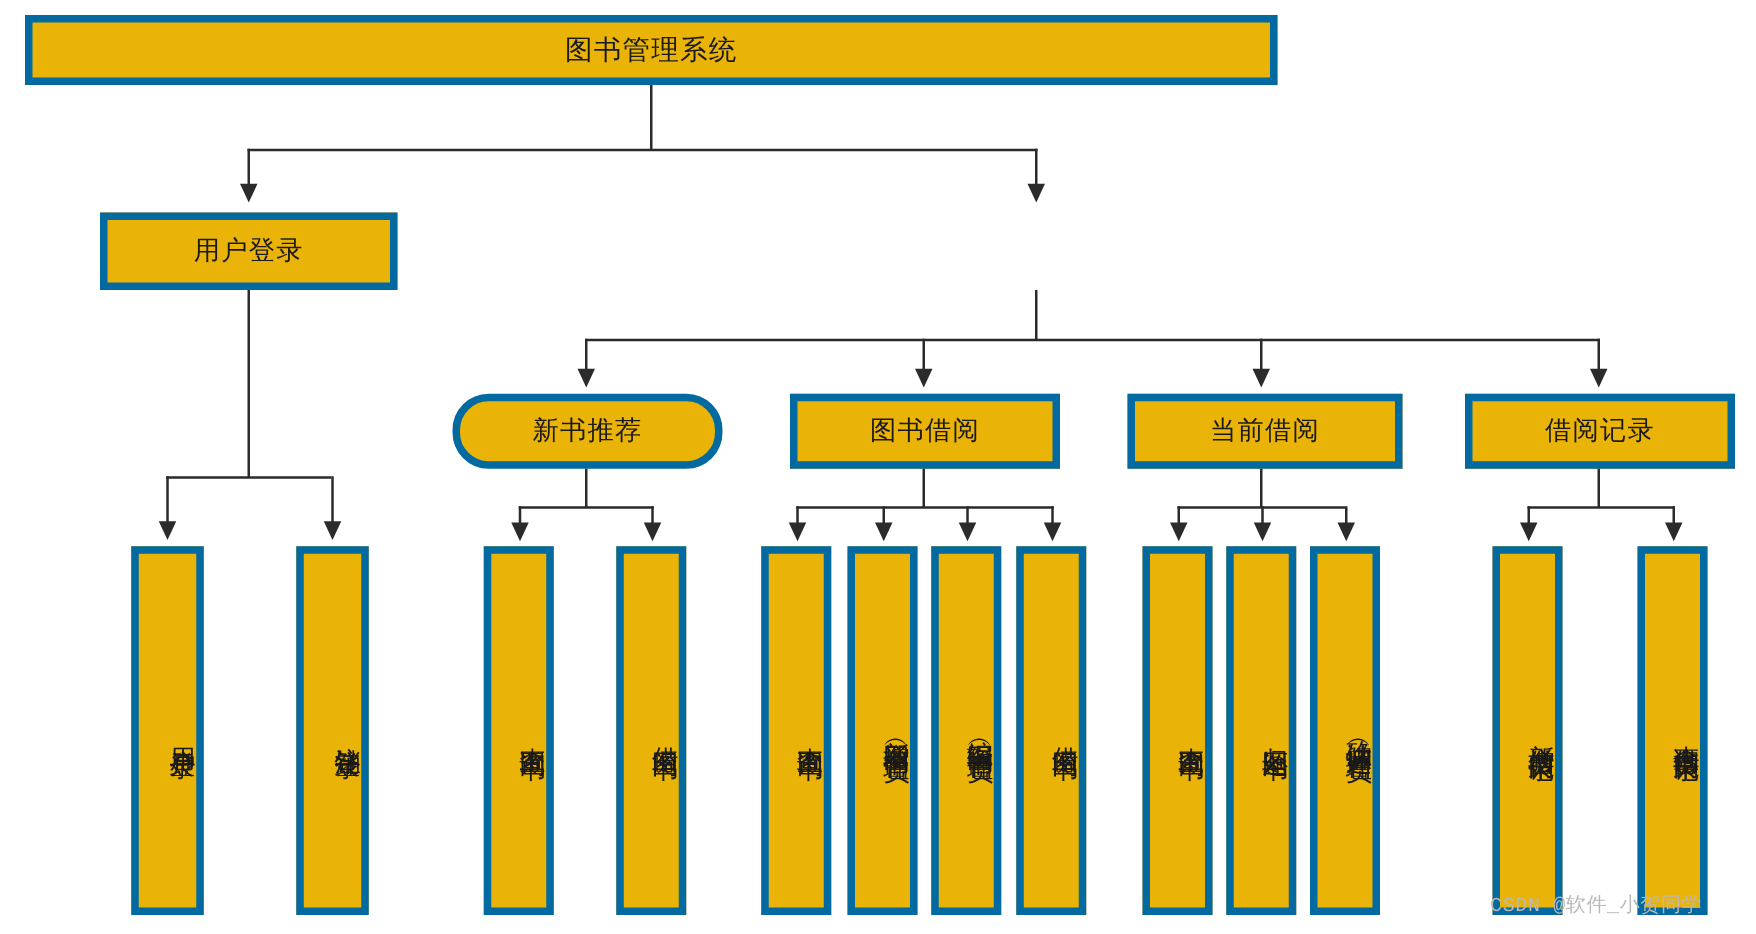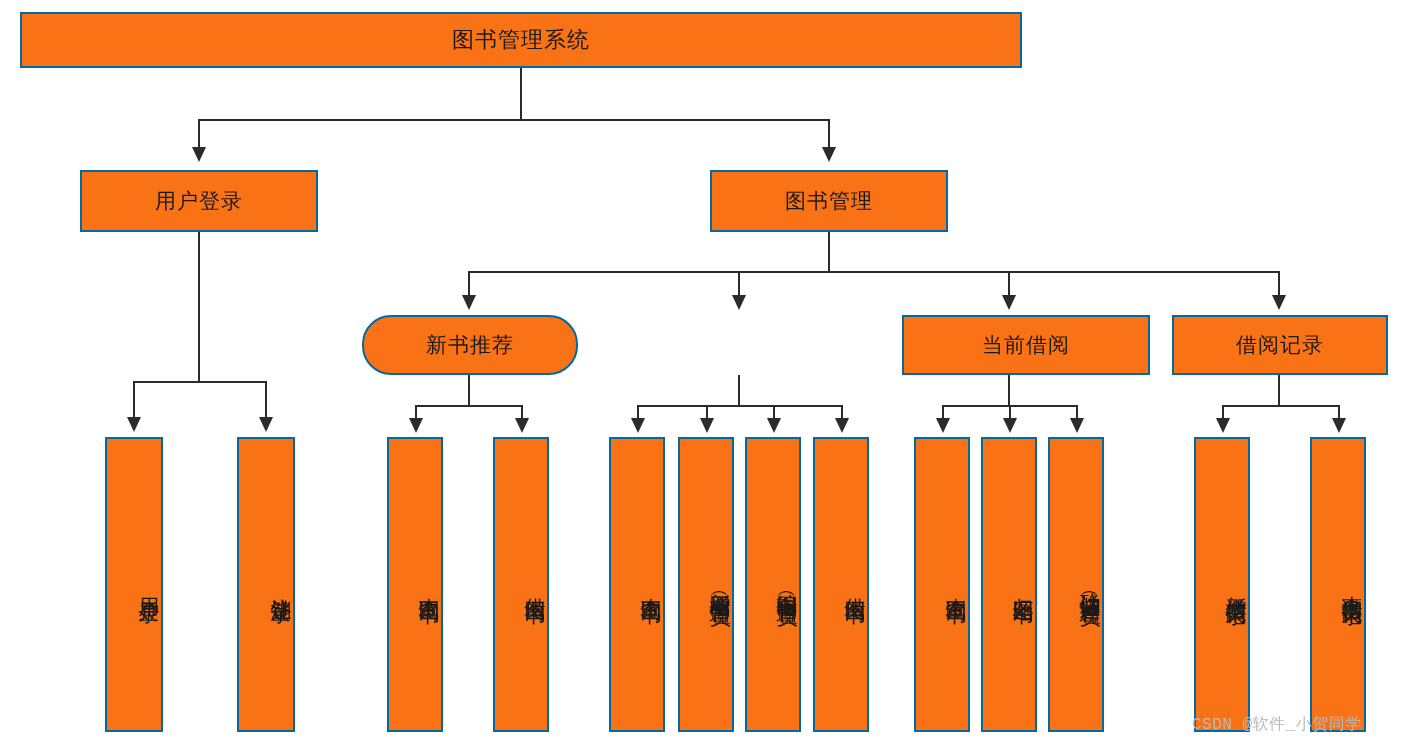--- a/index.html
+++ b/index.html
@@ -15,22 +15,22 @@
     position: relative;
     width: 1405px;
     height: 747px;
     background: #ffffff;
     overflow: hidden;
   }
   
   .node {
     position: absolute;
     box-sizing: border-box;
-    border: 2px solid #0369a1;
-    background: #f97316;
+    border: 6px solid #0369a1;
+    background: #eab308;
     display: flex;
     align-items: center;
     justify-content: center;
     color: #1a1a1a;
   }
   .node.horiz {
     font-size: 21px;
     letter-spacing: 1px;
     line-height: 1.2;
     white-space: nowrap;
@@ -95,23 +95,20 @@
 
   <div class="hline" style="left:198px; top:119px; width:632px; height:2px;"></div>
 
   <div class="vline" style="left:198px; top:119px; height:30px;"></div>
   <div class="arrow" style="left:192px; top:147px;"></div>
   <div class="vline" style="left:828px; top:119px; height:30px;"></div>
   <div class="arrow" style="left:822px; top:147px;"></div>
 
   <div class="node horiz" style="left:80px; top:170px; width:238px; height:62px;">
     <span>用户登录</span>
-  </div>
-  <div class="node horiz" style="left:710px; top:170px; width:238px; height:62px;">
-    <span>图书管理</span>
   </div>
 
   <div class="vline" style="left:198px; top:232px; height:150px;"></div>
   <div class="hline" style="left:133px; top:381px; width:132px; height:2px;"></div>
   <div class="vline" style="left:133px; top:381px; height:38px;"></div>
   <div class="arrow" style="left:127px; top:417px;"></div>
   <div class="vline" style="left:265px; top:381px; height:38px;"></div>
   <div class="arrow" style="left:259px; top:417px;"></div>
 
   <div class="vline" style="left:828px; top:232px; height:40px;"></div>
@@ -121,21 +118,24 @@
   <div class="vline" style="left:738px; top:271px; height:26px;"></div>
   <div class="arrow" style="left:732px; top:295px;"></div>
   <div class="vline" style="left:1008px; top:271px; height:26px;"></div>
   <div class="arrow" style="left:1002px; top:295px;"></div>
   <div class="vline" style="left:1278px; top:271px; height:26px;"></div>
   <div class="arrow" style="left:1272px; top:295px;"></div>
 
   <div class="node horiz" style="left:362px; top:315px; width:216px; height:60px;border-radius:29px;">
     <span>新书推荐</span>
   </div>
-  <div class="node horiz" style="left:902px; top:315px; width:248px; height:60px;">
+  <div class="node horiz" style="left:632px; top:315px; width:216px; height:60px;">
+    <span>图书借阅</span>
+  </div>
+  <div class="node horiz" style="left:902px; top:315px; width:220px; height:60px;">
     <span>当前借阅</span>
   </div>
   <div class="node horiz" style="left:1172px; top:315px; width:216px; height:60px;text-align:right;">
     <span>借阅记录</span>
   </div>
 
   <div class="vline" style="left:468px; top:375px; height:31px;"></div>
   <div class="hline" style="left:415px; top:405px; width:108px; height:2px;"></div>
   <div class="vline" style="left:415px; top:405px; height:15px;"></div>
   <div class="arrow" style="left:409px; top:418px;"></div>

